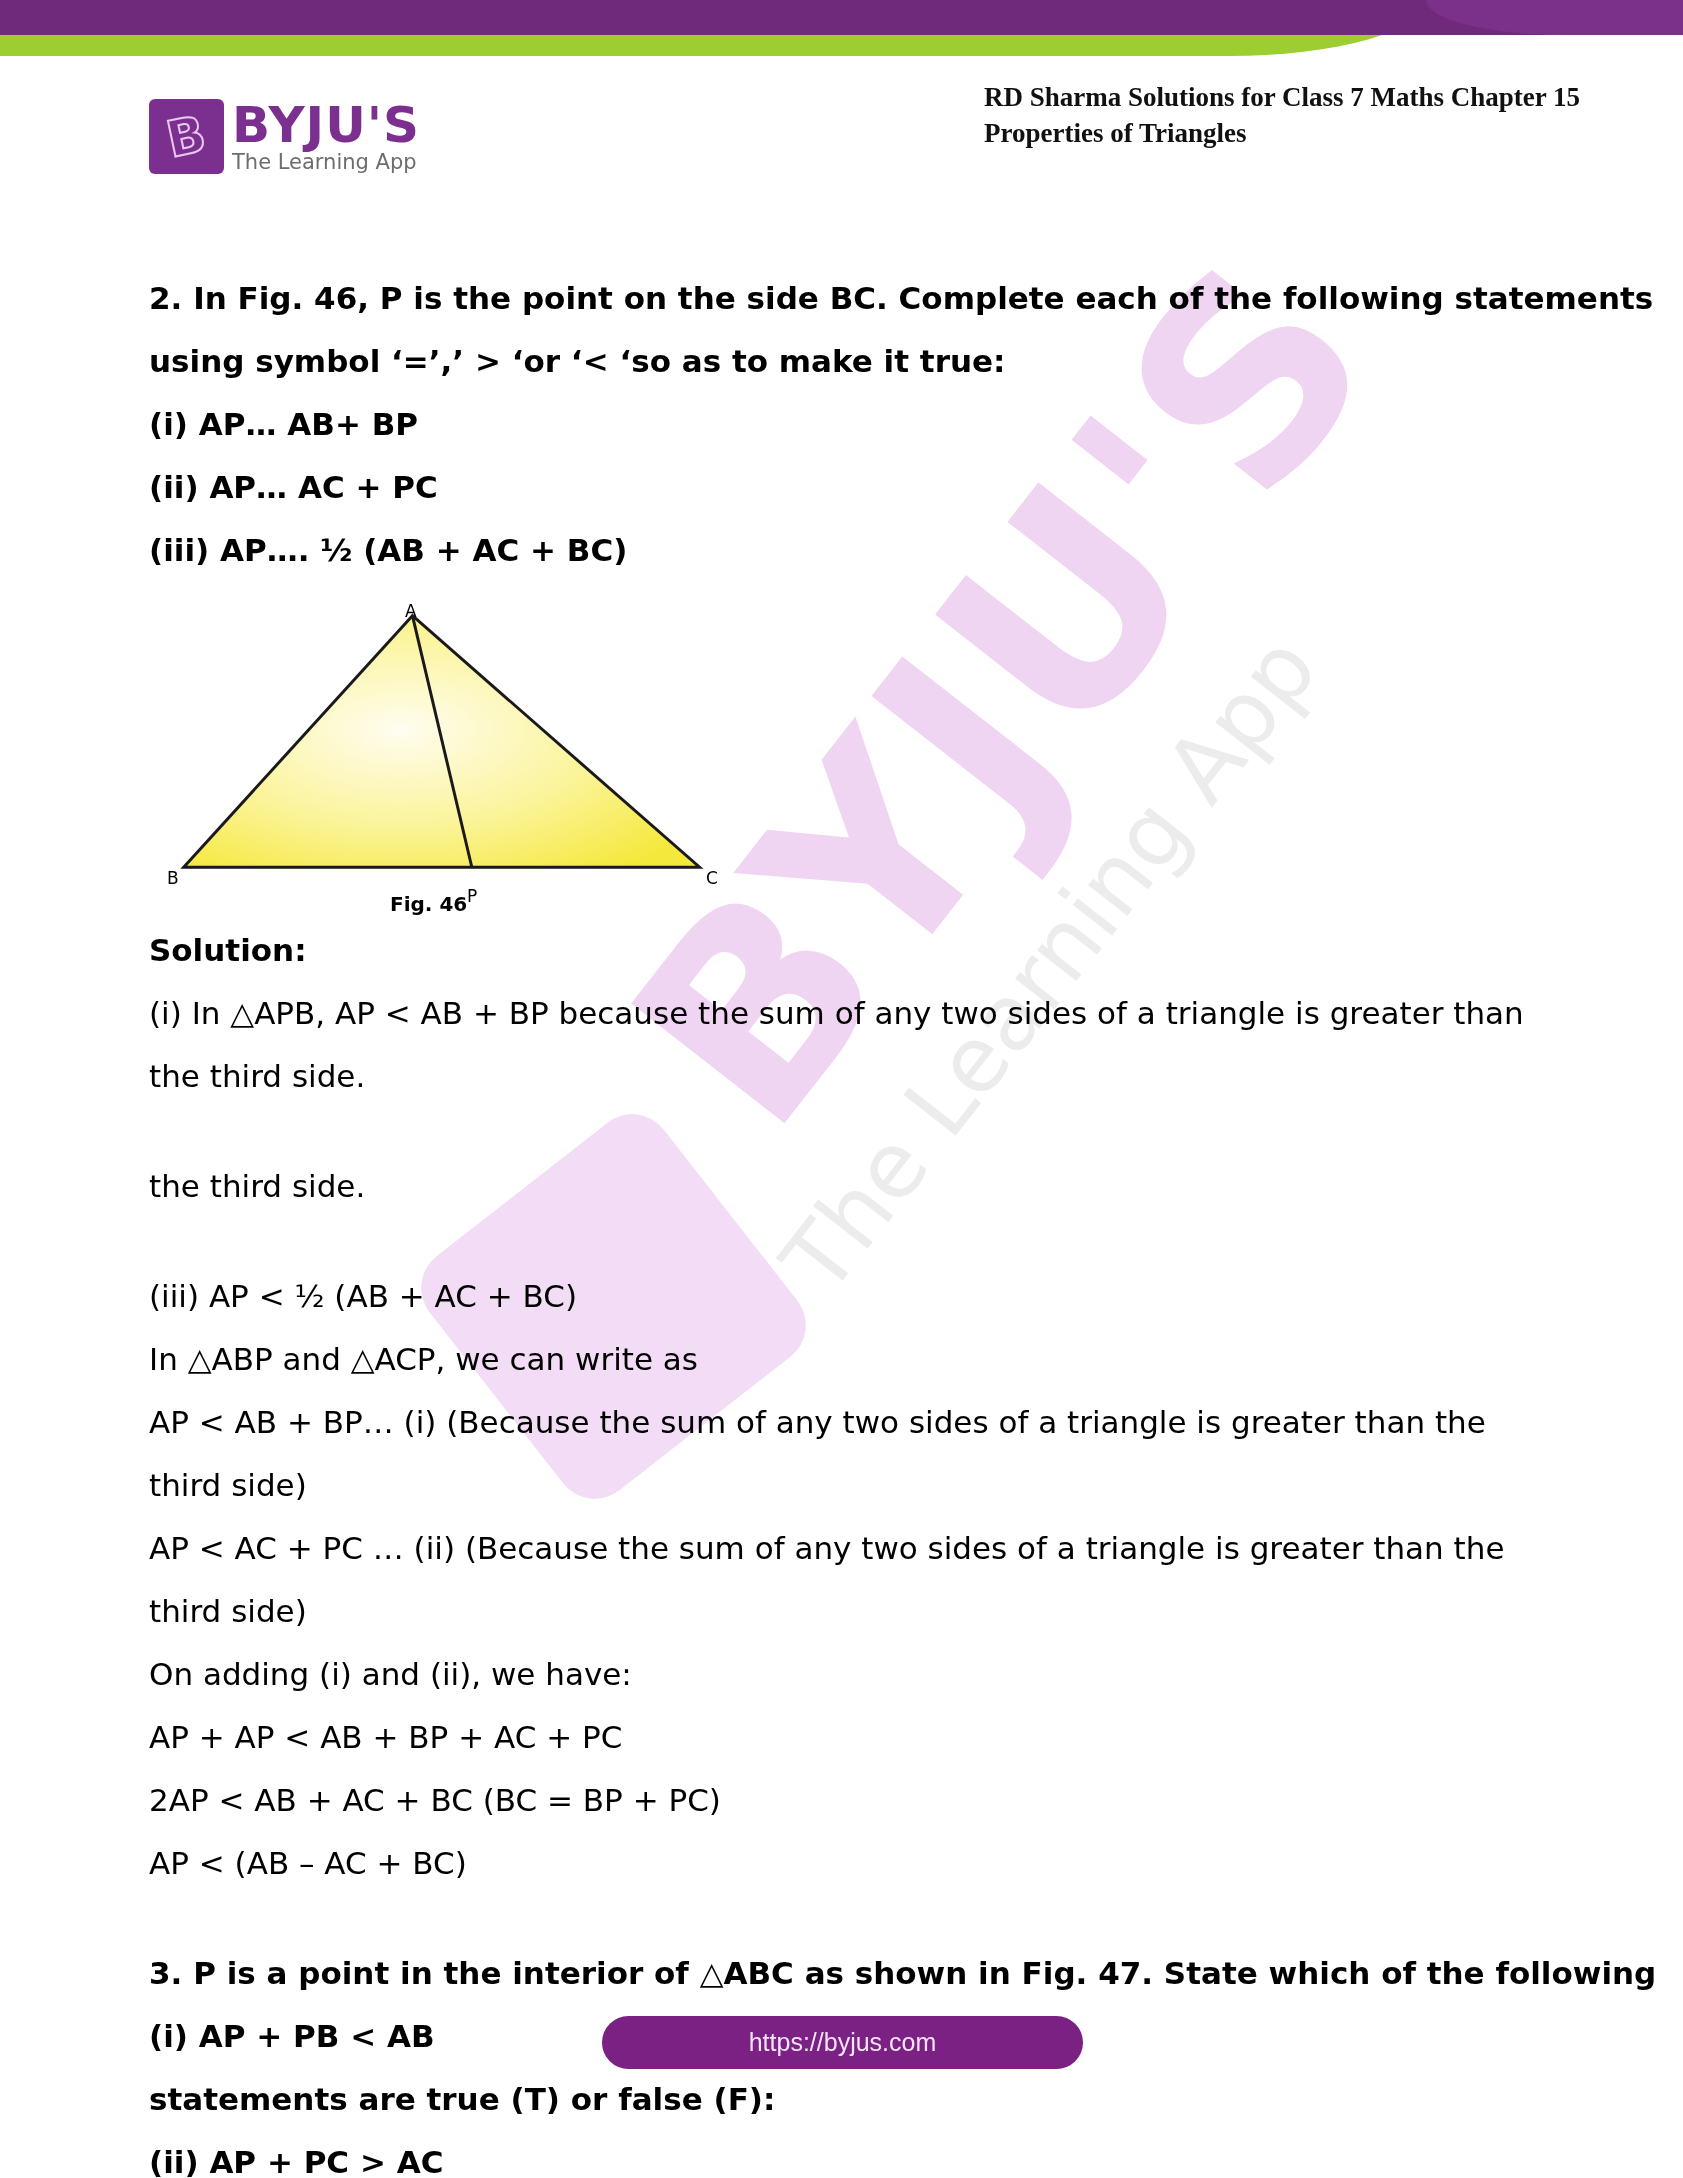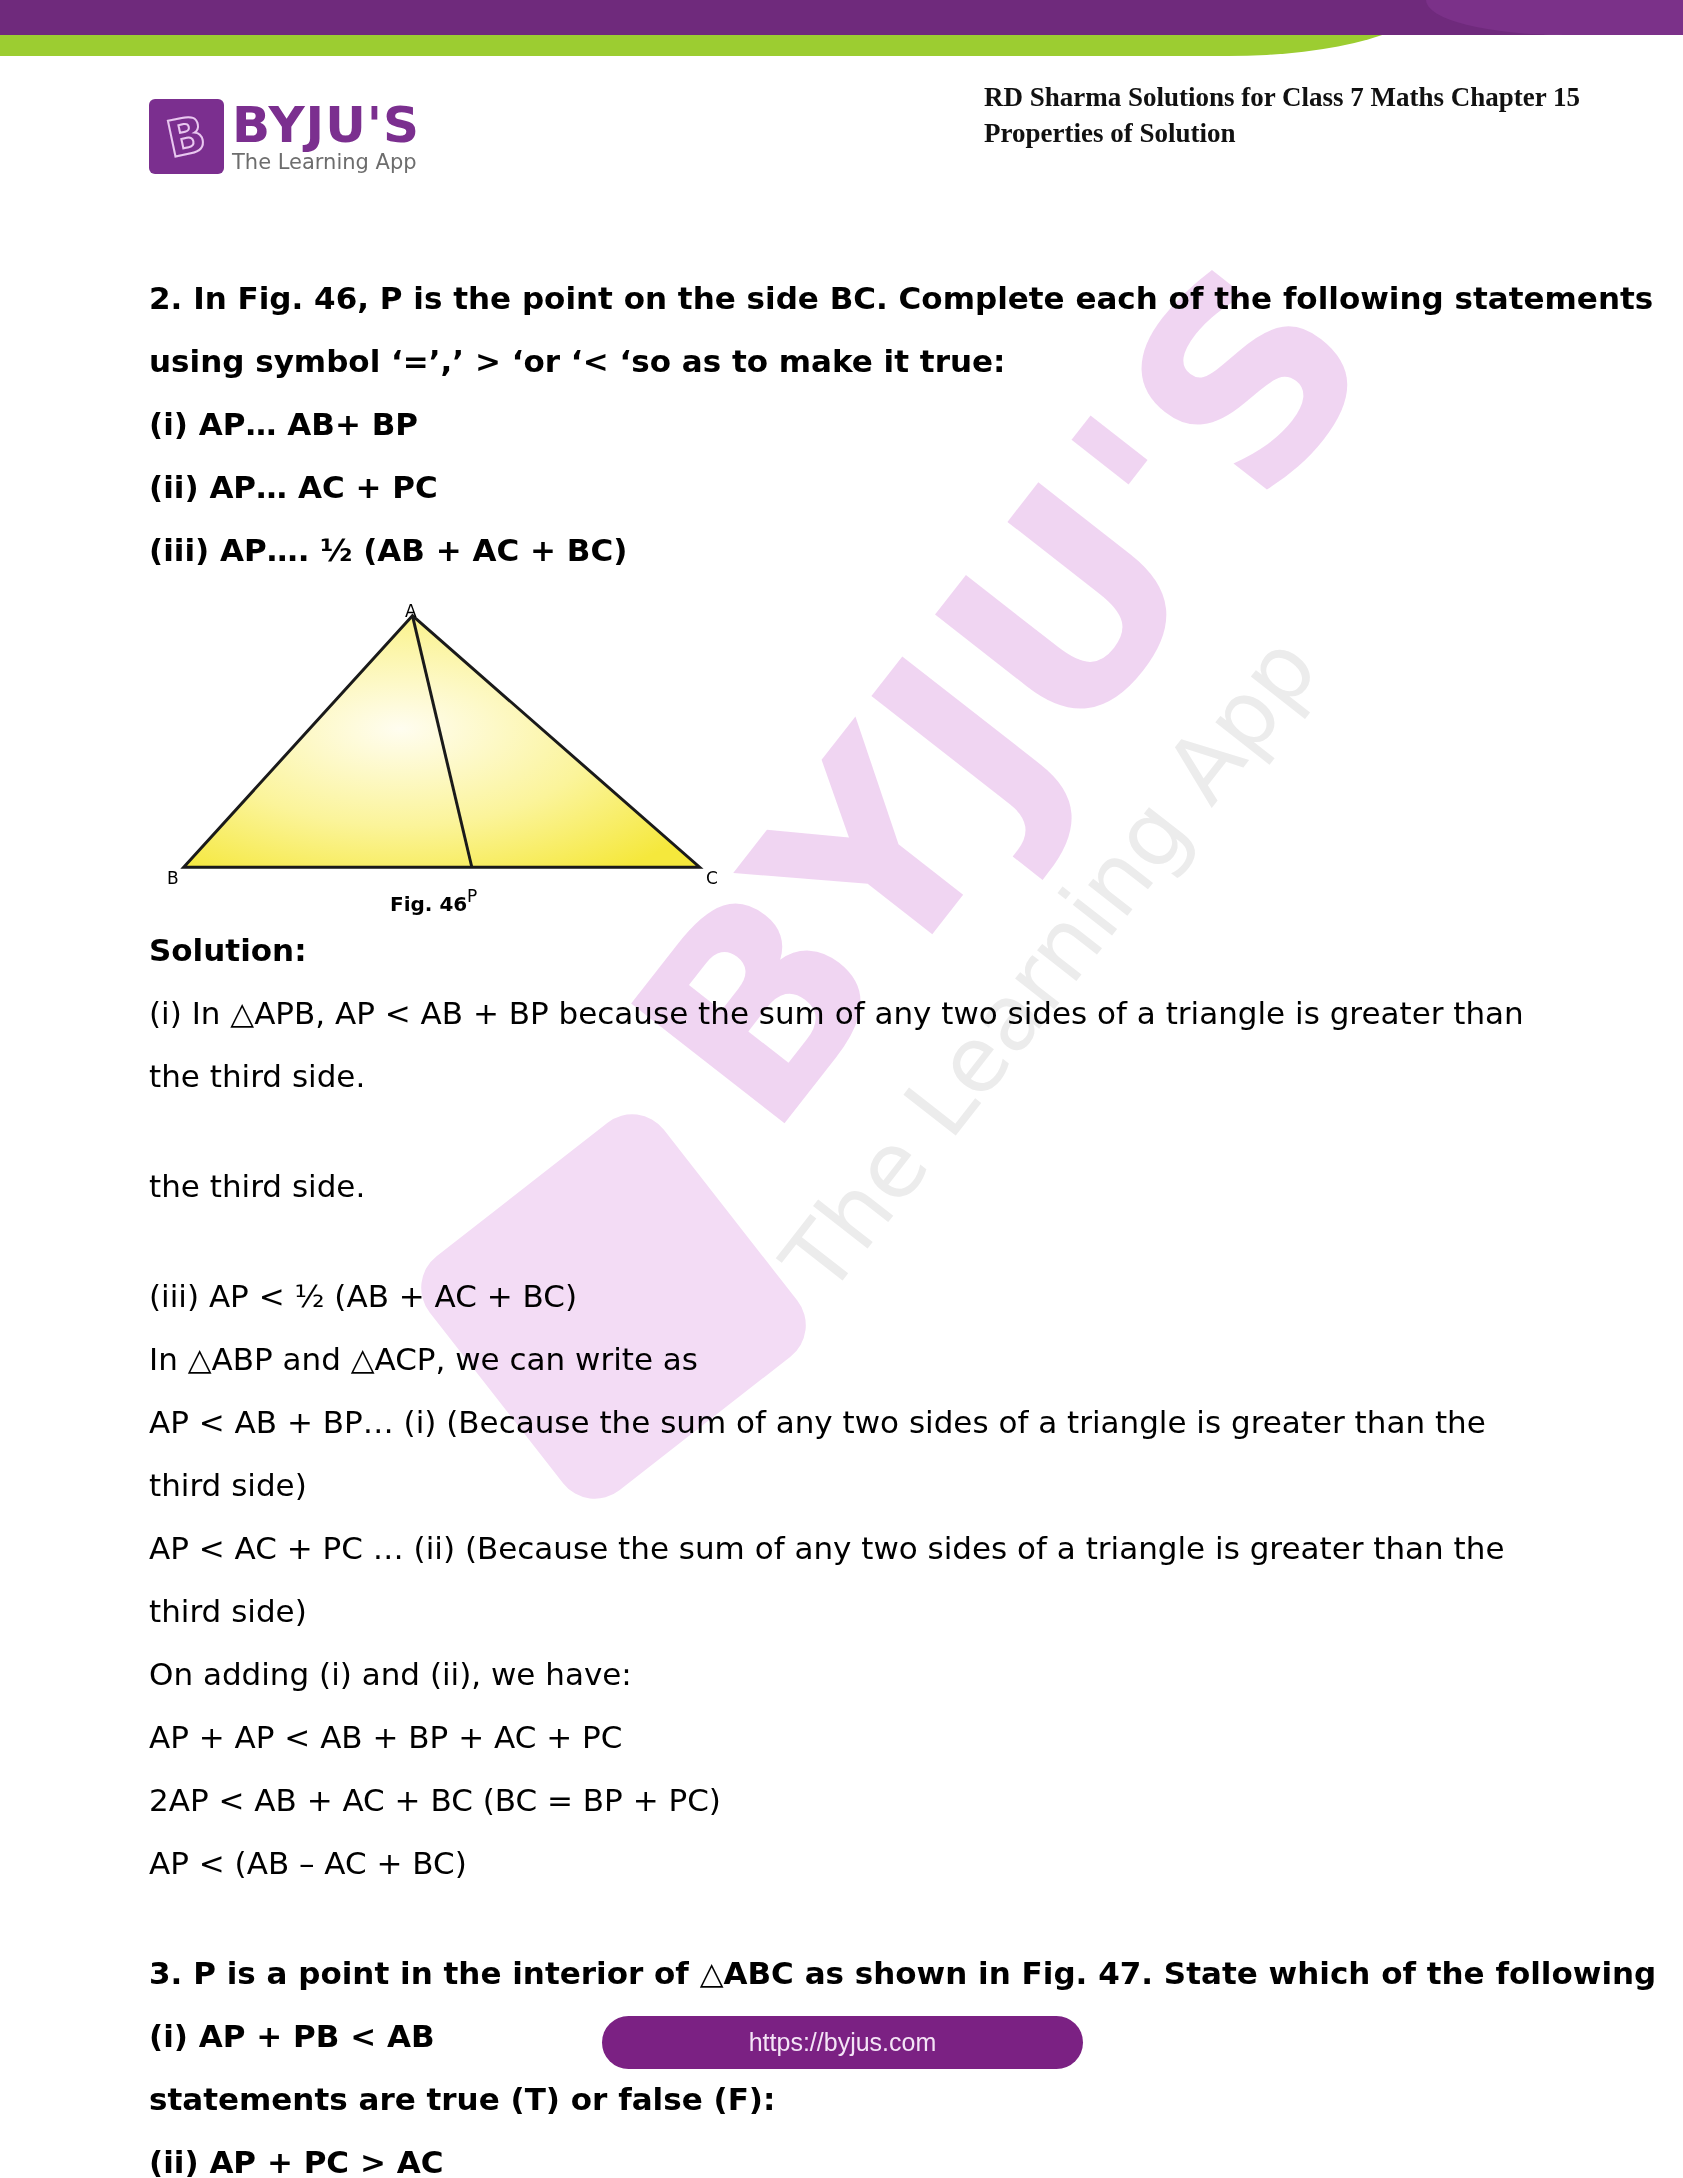--- a/index.html
+++ b/index.html
@@ -71,21 +71,21 @@
     <span>B</span>
   </div>
   <div class="logo-text">
     <div class="logo-name">BYJU'S</div>
     <div class="logo-tag">The Learning App</div>
   </div>
 </div>
 
 <div class="header-title">
   <div>RD Sharma Solutions for Class 7 Maths Chapter 15</div>
-  <div>Properties of Solution</div>
+  <div>Properties of Triangles</div>
 </div>
 
 <div class="watermark">
   <div class="wm-heart"></div>
   <div class="wm-big">BYJU'S</div>
   <div class="wm-small">The Learning App</div>
 </div>
 
 <div class="content">
 

